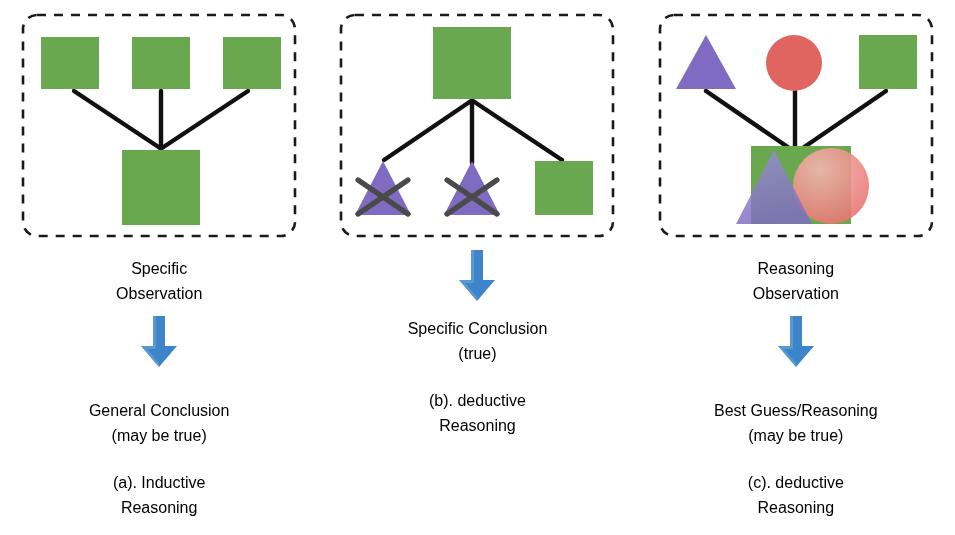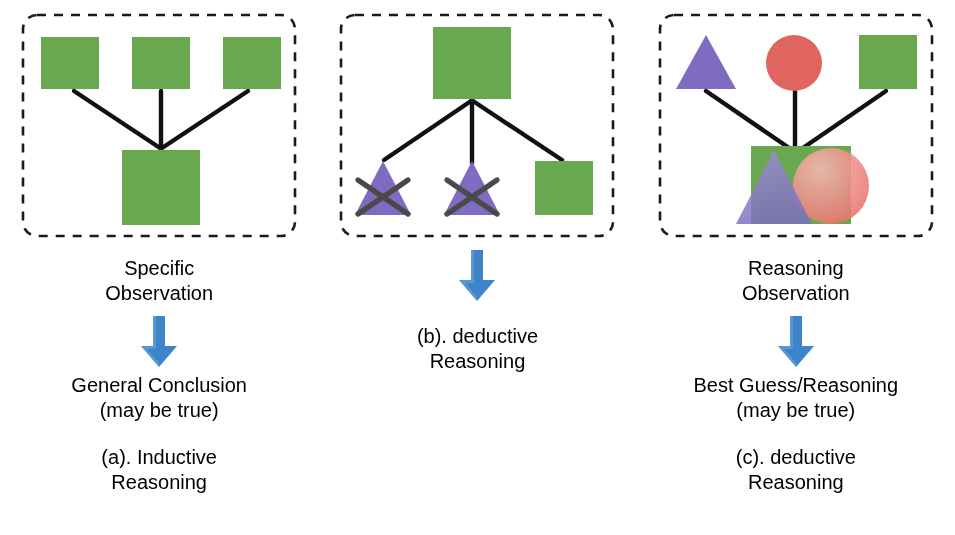--- a/index.html
+++ b/index.html
@@ -40,30 +40,30 @@
     display: block;
   }
   .caption-block {
     display: flex;
     flex-direction: column;
     align-items: center;
     width: 100%;
   }
   .label {
     text-align: center;
-    font-size: 20px;
+    font-size: 16px;
     line-height: 25px;
     color: #000000;
     white-space: pre-line;
   }
   .label-premise {
     margin-top: 18px;
   }
   .label-conclusion {
-    margin-top: 5px;
+    margin-top: 30px;
   }
   .label-name {
     margin-top: 22px;
   }
   .arrow-wrap {
     margin-top: 12px;
     height: 52px;
     display: flex;
     align-items: center;
     justify-content: center;
@@ -141,20 +141,22 @@
           <rect x="196" y="148" width="58" height="54" fill="#6aa84f"></rect>
         </svg>
       </div>
       <div class="caption-block">
         <div class="arrow-wrap">
           <svg width="40" height="52" viewBox="0 0 40 52" xmlns="http://www.w3.org/2000/svg">
             <polygon points="14,0 26,0 26,30 38,30 20,51 2,30 14,30" fill="#3d85c8"></polygon>
             <polygon points="14,0 17,0 17,33 8,33 20,47 20,51 2,30 14,30" fill="#6fa8dc" opacity="0.55"></polygon>
           </svg>
         </div>
+        <div class="label label-conclusion">Specific Conclusion
+(true)</div>
         <div class="label label-name">(b). deductive
 Reasoning</div>
       </div>
     </div>
 
     <div class="column col-c">
       <div class="panel">
         <svg width="276" height="225" viewBox="0 0 276 225" xmlns="http://www.w3.org/2000/svg">
           <defs>
             <radialGradient id="pinkGrad" cx="35%" cy="28%" r="78%">

